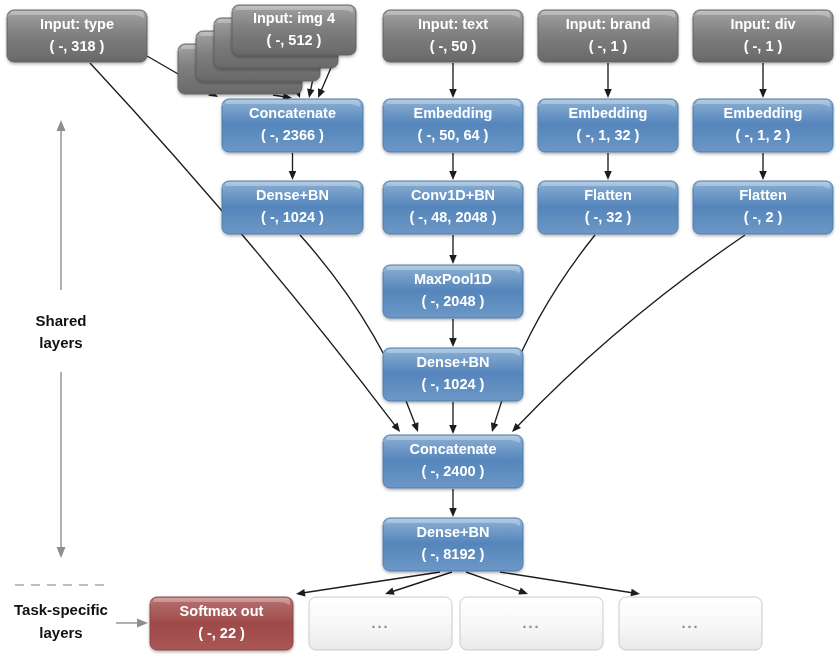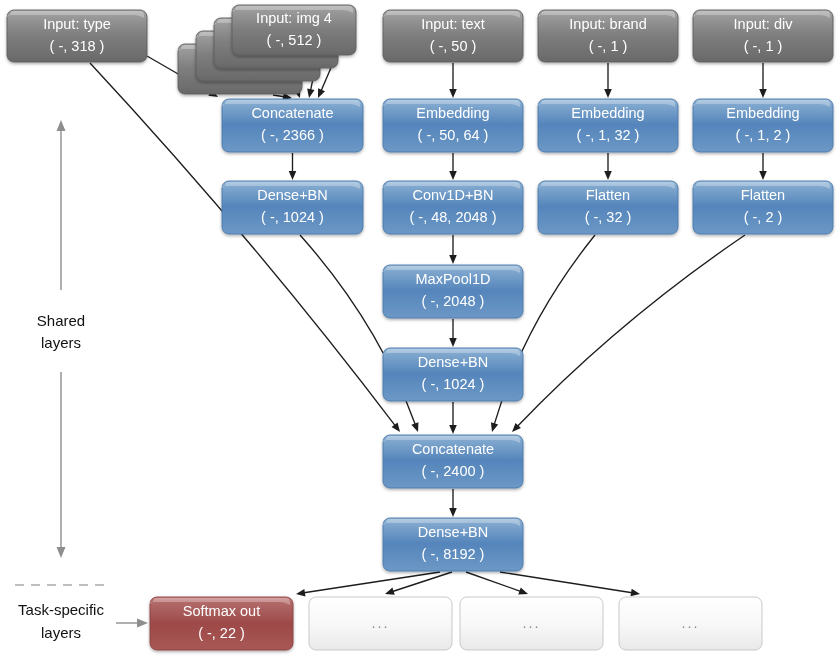--- a/index.html
+++ b/index.html
@@ -10,20 +10,21 @@
   body {
     width: 838px;
     height: 658px;
     font-family: "Liberation Sans", sans-serif;
     overflow: hidden;
   }
   #diagram {
     position: relative;
     width: 838px;
     height: 658px;
+    font-weight: bold;
   }
   svg.layer {
     position: absolute;
     left: 0;
     top: 0;
     width: 838px;
     height: 658px;
   }
   .node-label {
     fill: #ffffff;

